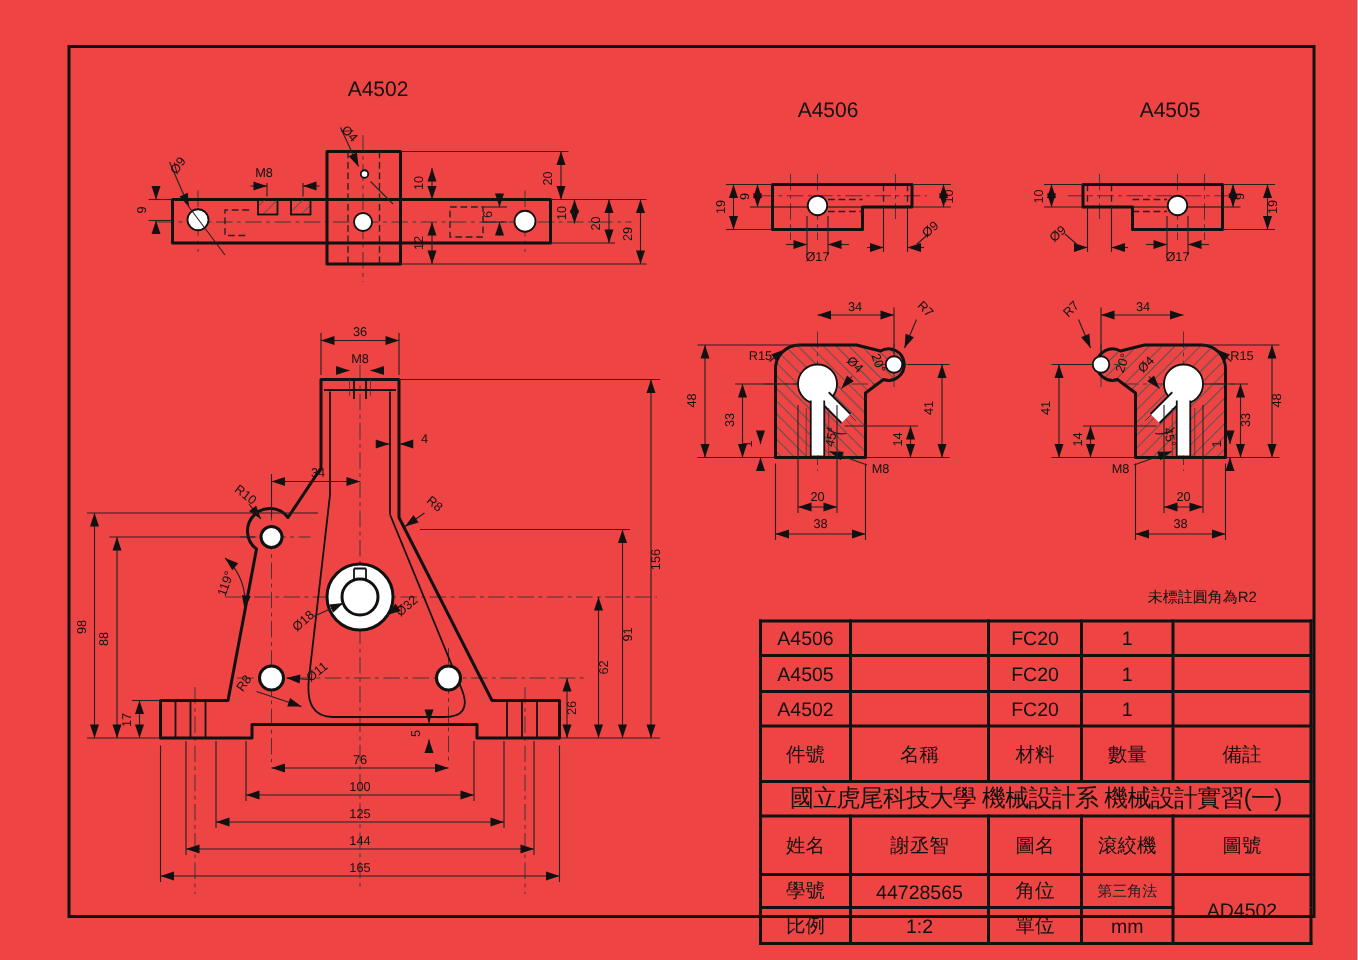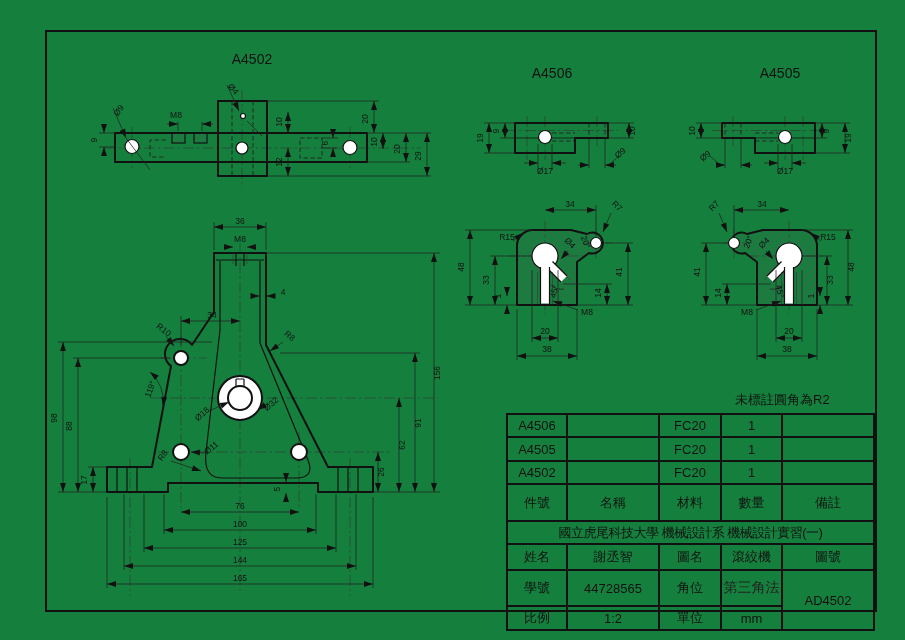--- a/index.html
+++ b/index.html
@@ -1,38 +1,38 @@
 <!DOCTYPE html>
 <html><head>
 <meta charset="utf-8">
 <style>
   html,body{margin:0;padding:0;background:#fff;}
-  .page{position:relative;width:905px;height:640px;background:#15803d;overflow:hidden;
+  .page{position:relative;width:905px;height:640px;background:#ef4444;overflow:hidden;
         font-family:"Liberation Sans","DejaVu Sans",sans-serif;}
   .frame{position:absolute;left:45px;top:30px;width:828px;height:578px;border:2px solid #111;}
   svg{position:absolute;left:0;top:0;}
   text.d{font:8.5px "Liberation Sans","DejaVu Sans",sans-serif;fill:#111;text-anchor:middle;}
   text.vt{font:14px "Liberation Sans","DejaVu Sans",sans-serif;fill:#111;text-anchor:middle;}
   .ol{fill:none;stroke:#111;stroke-width:2;stroke-linejoin:round;}
   .m {fill:none;stroke:#111;stroke-width:1.2;}
   .thin{fill:none;stroke:#111;stroke-width:0.8;}
   .th2{fill:none;stroke:#333;stroke-width:0.5;}
   .dim{fill:none;stroke:#222;stroke-width:0.75;}
   .cl{fill:none;stroke:#333;stroke-width:0.6;stroke-dasharray:11 3 2.5 3;}
   .hid{fill:none;stroke:#222;stroke-width:0.9;stroke-dasharray:4.5 2.5;}
   .wf{fill:#fff;}
   
   .tblock{position:absolute;left:506px;top:413px;}
   .tblock table{border-collapse:collapse;table-layout:fixed;width:369px;}
   .tblock td{border:2px solid #111;text-align:center;vertical-align:middle;padding:0;
              font-size:13px;color:#111;overflow:hidden;white-space:nowrap;}
-  .tblock td.small{font-size:14px;color:#222;}
-  .tblock td.school{font-size:13px;letter-spacing:-0.5px;}
-  .note{position:absolute;left:735px;top:391px;width:133px;text-align:left;
-        font-size:13px;color:#111;}
+  .tblock td.small{font-size:10px;color:#222;}
+  .tblock td.school{font-size:16px;letter-spacing:-0.5px;}
+  .note{position:absolute;left:735px;top:391px;width:133px;text-align:center;
+        font-size:10px;color:#111;}
 </style>
 </head>
 <body>
 
 <div class="page">
   <div class="frame"></div>
 
   <svg width="905" height="640" viewBox="0 0 905 640">
     <defs>
       <marker id="arr" markerWidth="10" markerHeight="8" refX="9.5" refY="4" orient="auto-start-reverse" markerUnits="userSpaceOnUse">
@@ -467,28 +467,28 @@
       <tr style="height:37px">
         <td>件號</td>
         <td>名稱</td>
         <td>材料</td>
         <td>數量</td>
         <td>備註</td>
       </tr>
       <tr style="height:23px">
         <td colspan="5" class="school">國立虎尾科技大學 機械設計系 機械設計實習(一)</td>
       </tr>
-      <tr style="height:26px">
+      <tr style="height:39px">
         <td>姓名</td>
         <td>謝丞智</td>
         <td>圖名</td>
         <td>滾絞機</td>
         <td>圖號</td>
       </tr>
-      <tr style="height:36px">
+      <tr style="height:22px">
         <td>學號</td>
         <td>44728565</td>
         <td>角位</td>
         <td class="small">第三角法</td>
         <td rowspan="2">AD4502</td>
       </tr>
       <tr style="height:24px">
         <td>比例</td>
         <td>1:2</td>
         <td>單位</td>

